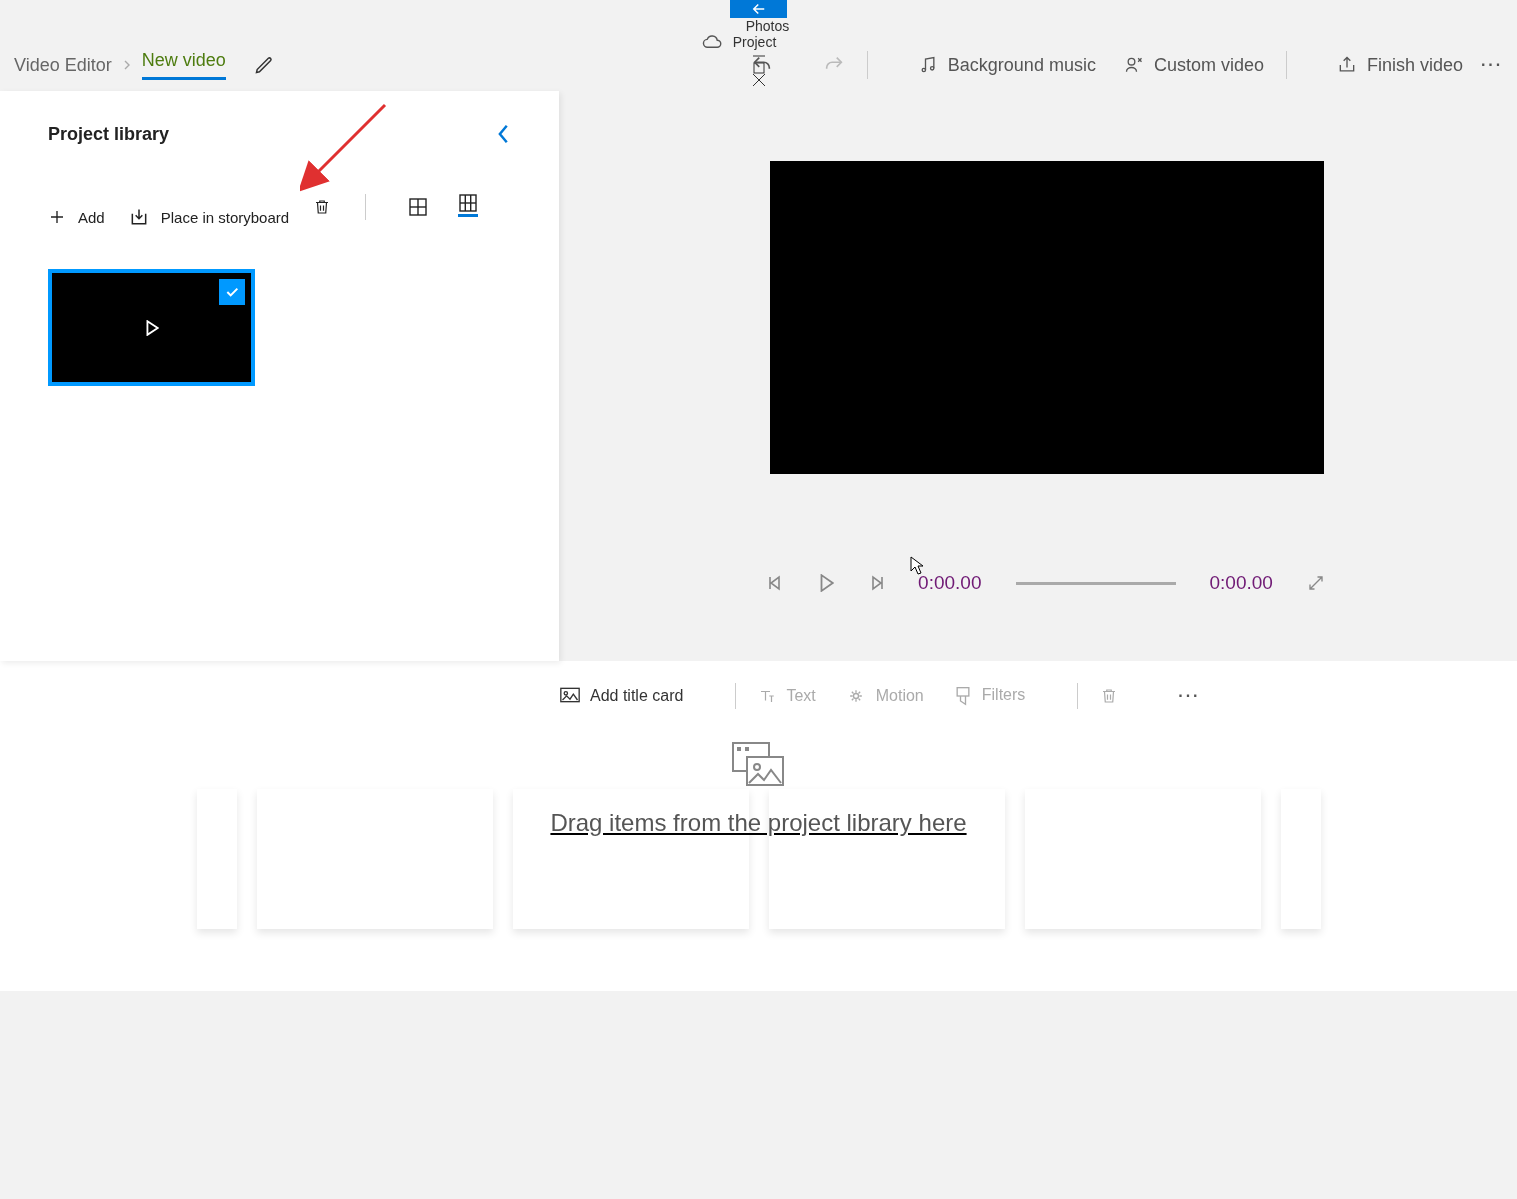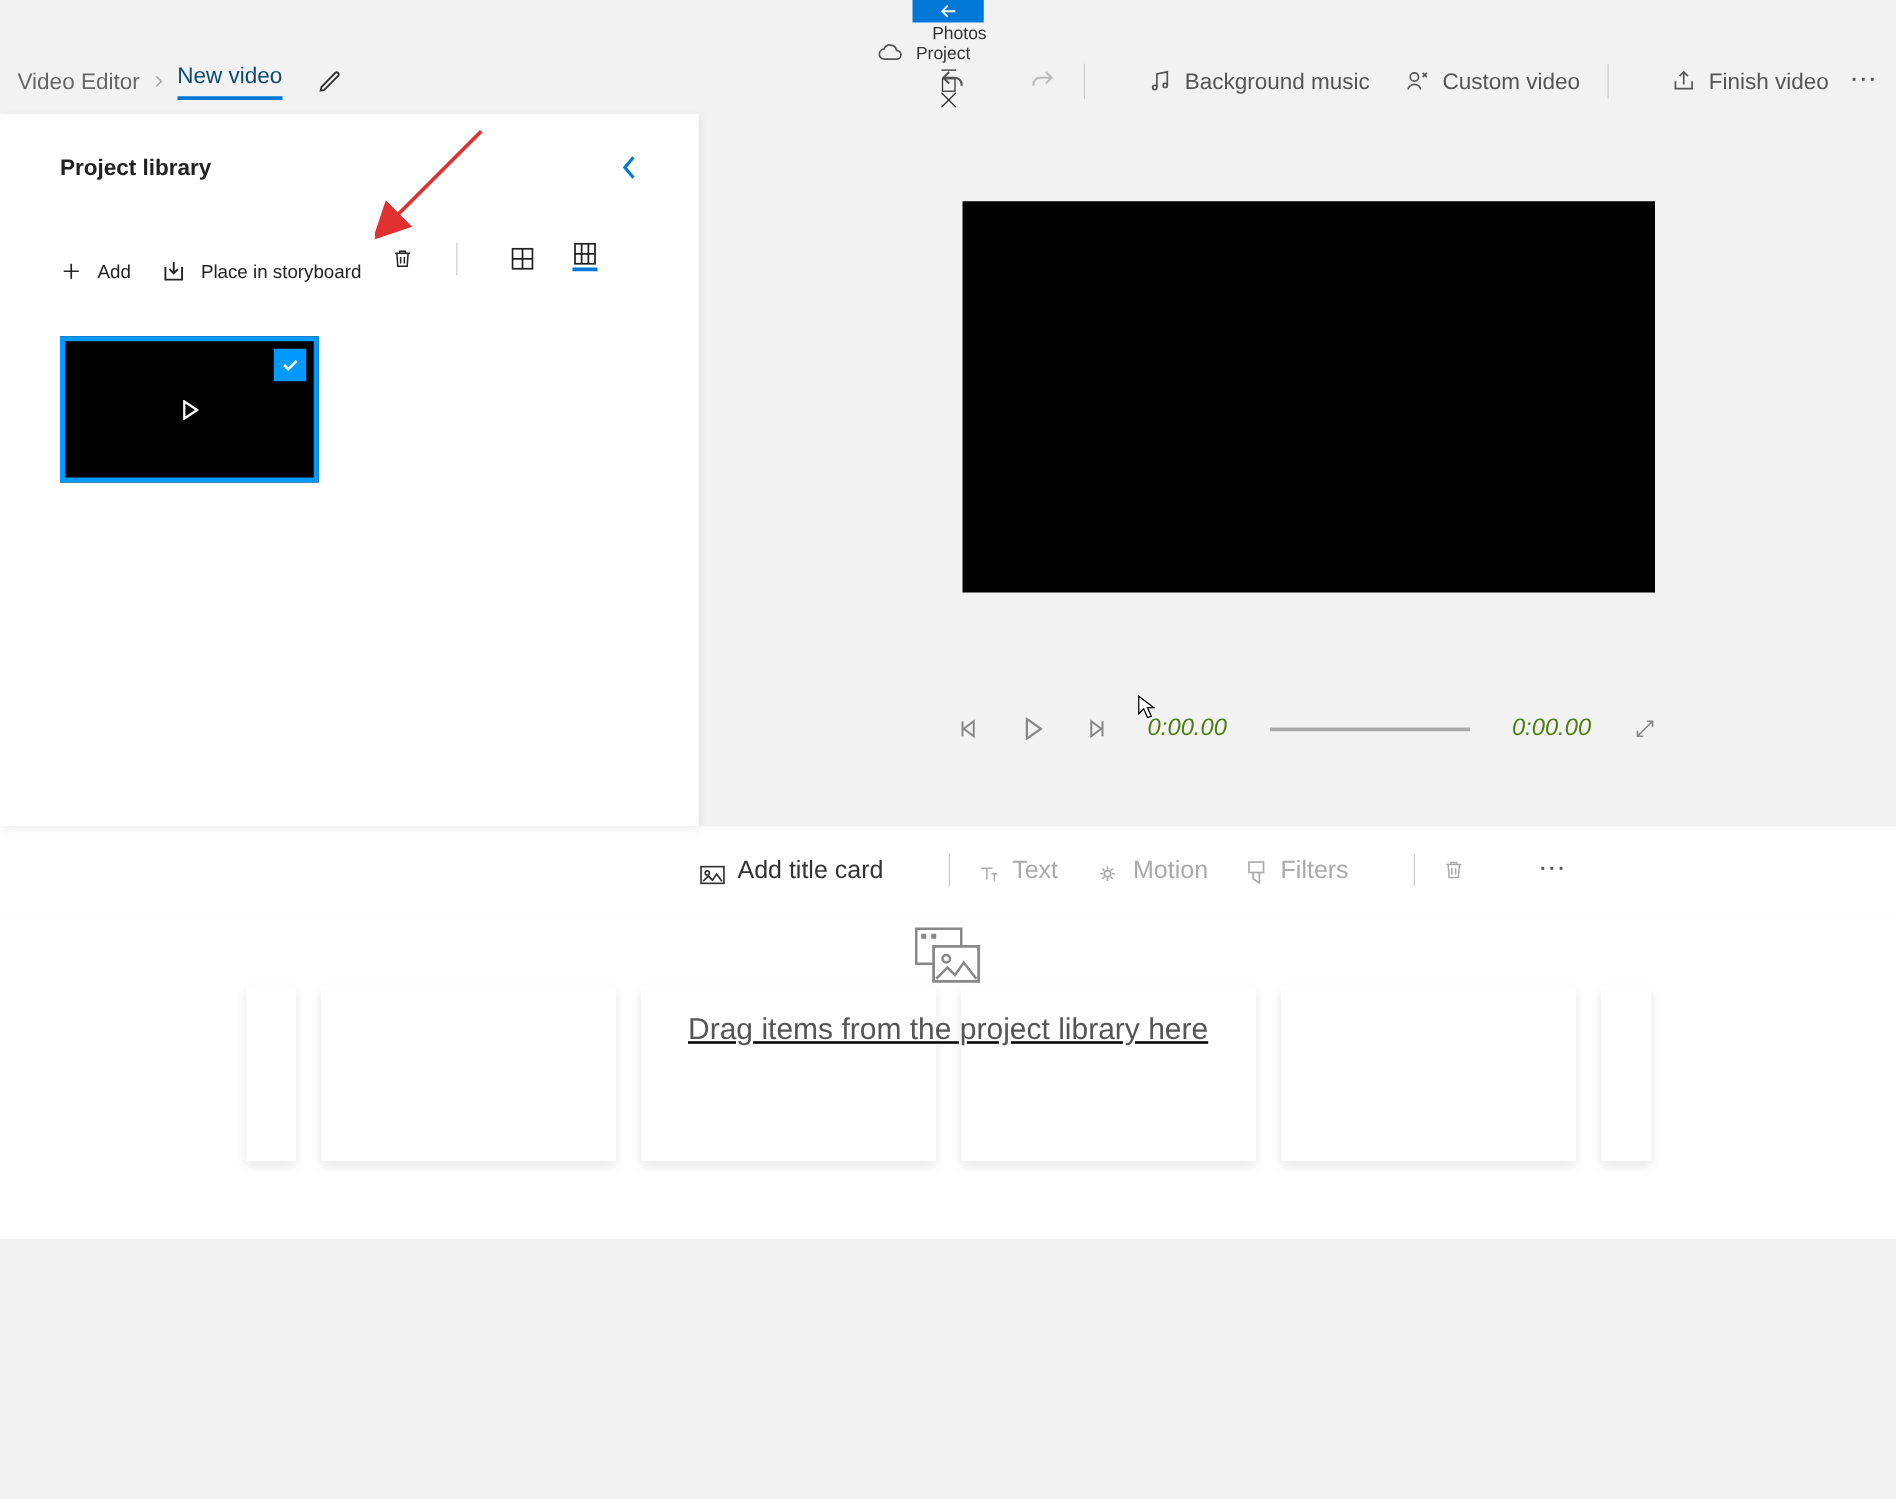--- a/index.html
+++ b/index.html
@@ -10,21 +10,21 @@
   .back-btn { width: 57px; height: 39px; background: #0078d7; display: flex; align-items: center; justify-content: center; color: #fff; }
   .app-title { margin-left: 18px; font-size: 14px; color: #333; }
   .titlebar-spacer { flex: 1; }
   .onedrive { display: flex; align-items: center; gap: 10px; font-size: 14px; color: #333; margin-right: 40px; }
   .win-ctrl { width: 56px; height: 39px; display: flex; align-items: center; justify-content: center; color: #333; }
 
   
   .toolbar { height: 52px; display: flex; align-items: center; padding: 0 14px 0 14px; }
   .breadcrumb { font-size: 18px; color: #666; }
   .chev-sep { margin: 0 10px; color: #aaa; font-size: 14px; }
-  .title-tab { font-size: 18px; color: #0c4a6e; padding-bottom: 6px; border-bottom: 3px solid #0078d7; }
+  .title-tab { font-size: 18px; color: #4d7c0f; padding-bottom: 6px; border-bottom: 3px solid #0078d7; }
   .pencil { margin-left: 28px; color: #333; }
   .toolbar-spacer { flex: 1; }
   .tbtn { display: flex; align-items: center; gap: 10px; font-size: 18px; color: #555; margin-left: 28px; }
   .vsep { width: 1px; height: 28px; background: #ccc; margin: 0 22px; }
   .more-dots { margin-left: 18px; color: #555; letter-spacing: 2px; font-weight: bold; }
 
   
   .main { display: flex; height: 570px; gap: 17px; }
   .library { width: 559px; background: #fff; padding: 32px 48px 0 48px; position: relative; box-shadow: 2px 2px 6px rgba(0,0,0,0.08); }
   .lib-head { display: flex; justify-content: space-between; align-items: center; }
@@ -38,32 +38,32 @@
   .grid-icon.active { border-bottom: 3px solid #0078d7; padding-bottom: 6px; margin-bottom: -9px;}
 
   .thumb { margin-top: 42px; width: 207px; height: 117px; background: #000; border: 4px solid #0099ff; position: relative; display: flex; align-items: center; justify-content: center; }
   .thumb .check { position: absolute; top: 6px; right: 6px; width: 26px; height: 26px; background: #0099ff; display: flex; align-items: center; justify-content: center; color: #fff; }
   .thumb .play { color: #fff; font-size: 16px; }
 
   .preview { flex: 1; display: flex; flex-direction: column; align-items: center; padding-top: 70px; position: relative; }
   .video { width: 554px; height: 313px; background: #000; }
   .controls { display: flex; align-items: center; gap: 34px; margin-top: 98px; }
   .pc-btn { color: #888; font-size: 14px; }
-  .time { font-size: 19px; color: #4d7c0f; font-style: italic; }
+  .time { font-size: 19px; color: #701a75; }
   .track { width: 160px; height: 3px; background: #aaa; }
   .fs-btn { color: #888; }
 
   .cursor { position: absolute; left: 910px; top: 556px; width: 14px; height: 20px; }
 
   
   .annot-arrow { position: absolute; left: 300px; top: 95px; pointer-events: none; }
 
   
   .sb-bar { height: 70px; background: #fff; display: flex; align-items: center; padding-left: 560px; }
-  .sb-btn { display: flex; align-items: flex-end; gap: 10px; font-size: 20px; color: #333; margin-right: 30px; }
+  .sb-btn { display: flex; align-items: flex-start; gap: 10px; font-size: 16px; color: #333; margin-right: 30px; }
   .sb-btn.disabled { color: #aaa; }
   .sb-sep { width: 1px; height: 26px; background: #ccc; margin: 0 22px; }
 
   
   .storyboard { background: #fff; padding: 58px 0 0 0; position: relative; height: 260px;}
   .sb-row { display: flex; gap: 20px; justify-content: center; }
   .sb-slot { width: 236px; height: 140px; background: #fff; box-shadow: 0 4px 8px rgba(0,0,0,0.1); }
   .sb-slot.edge { width: 40px; }
   .sb-center { position: absolute; left: 0; right: 0; top: 10px; text-align: center; pointer-events:none;text-decoration:underline;}
   .sb-center .icn { display:inline-block; margin-bottom:14px; color:#777;}

